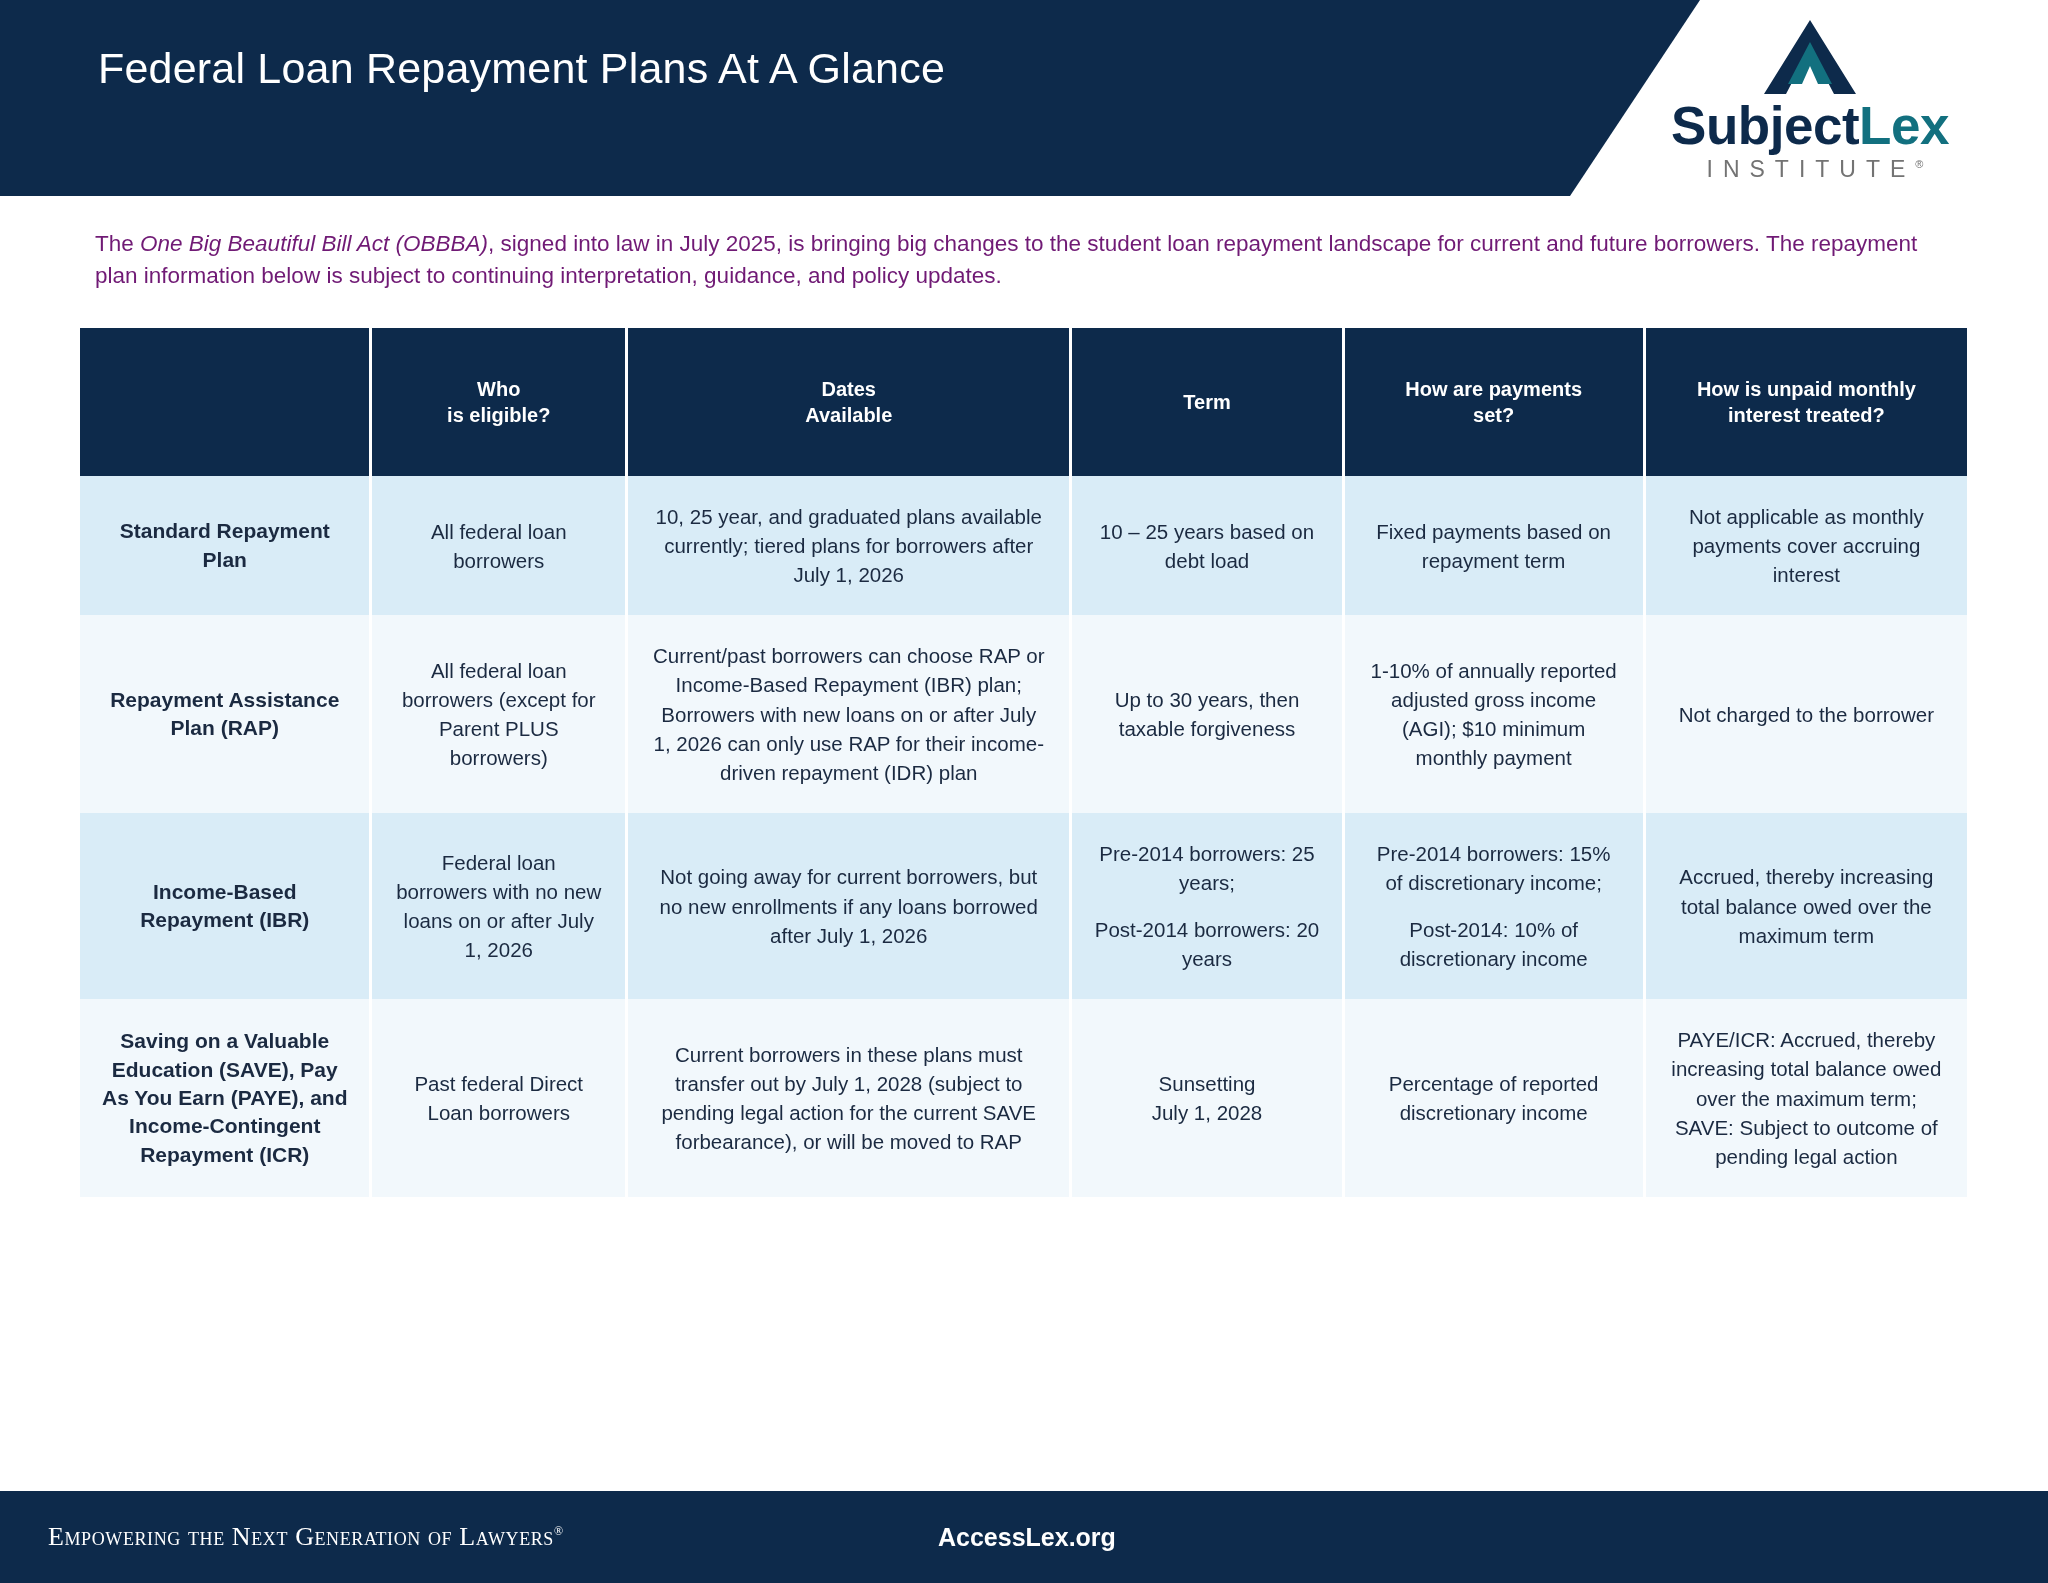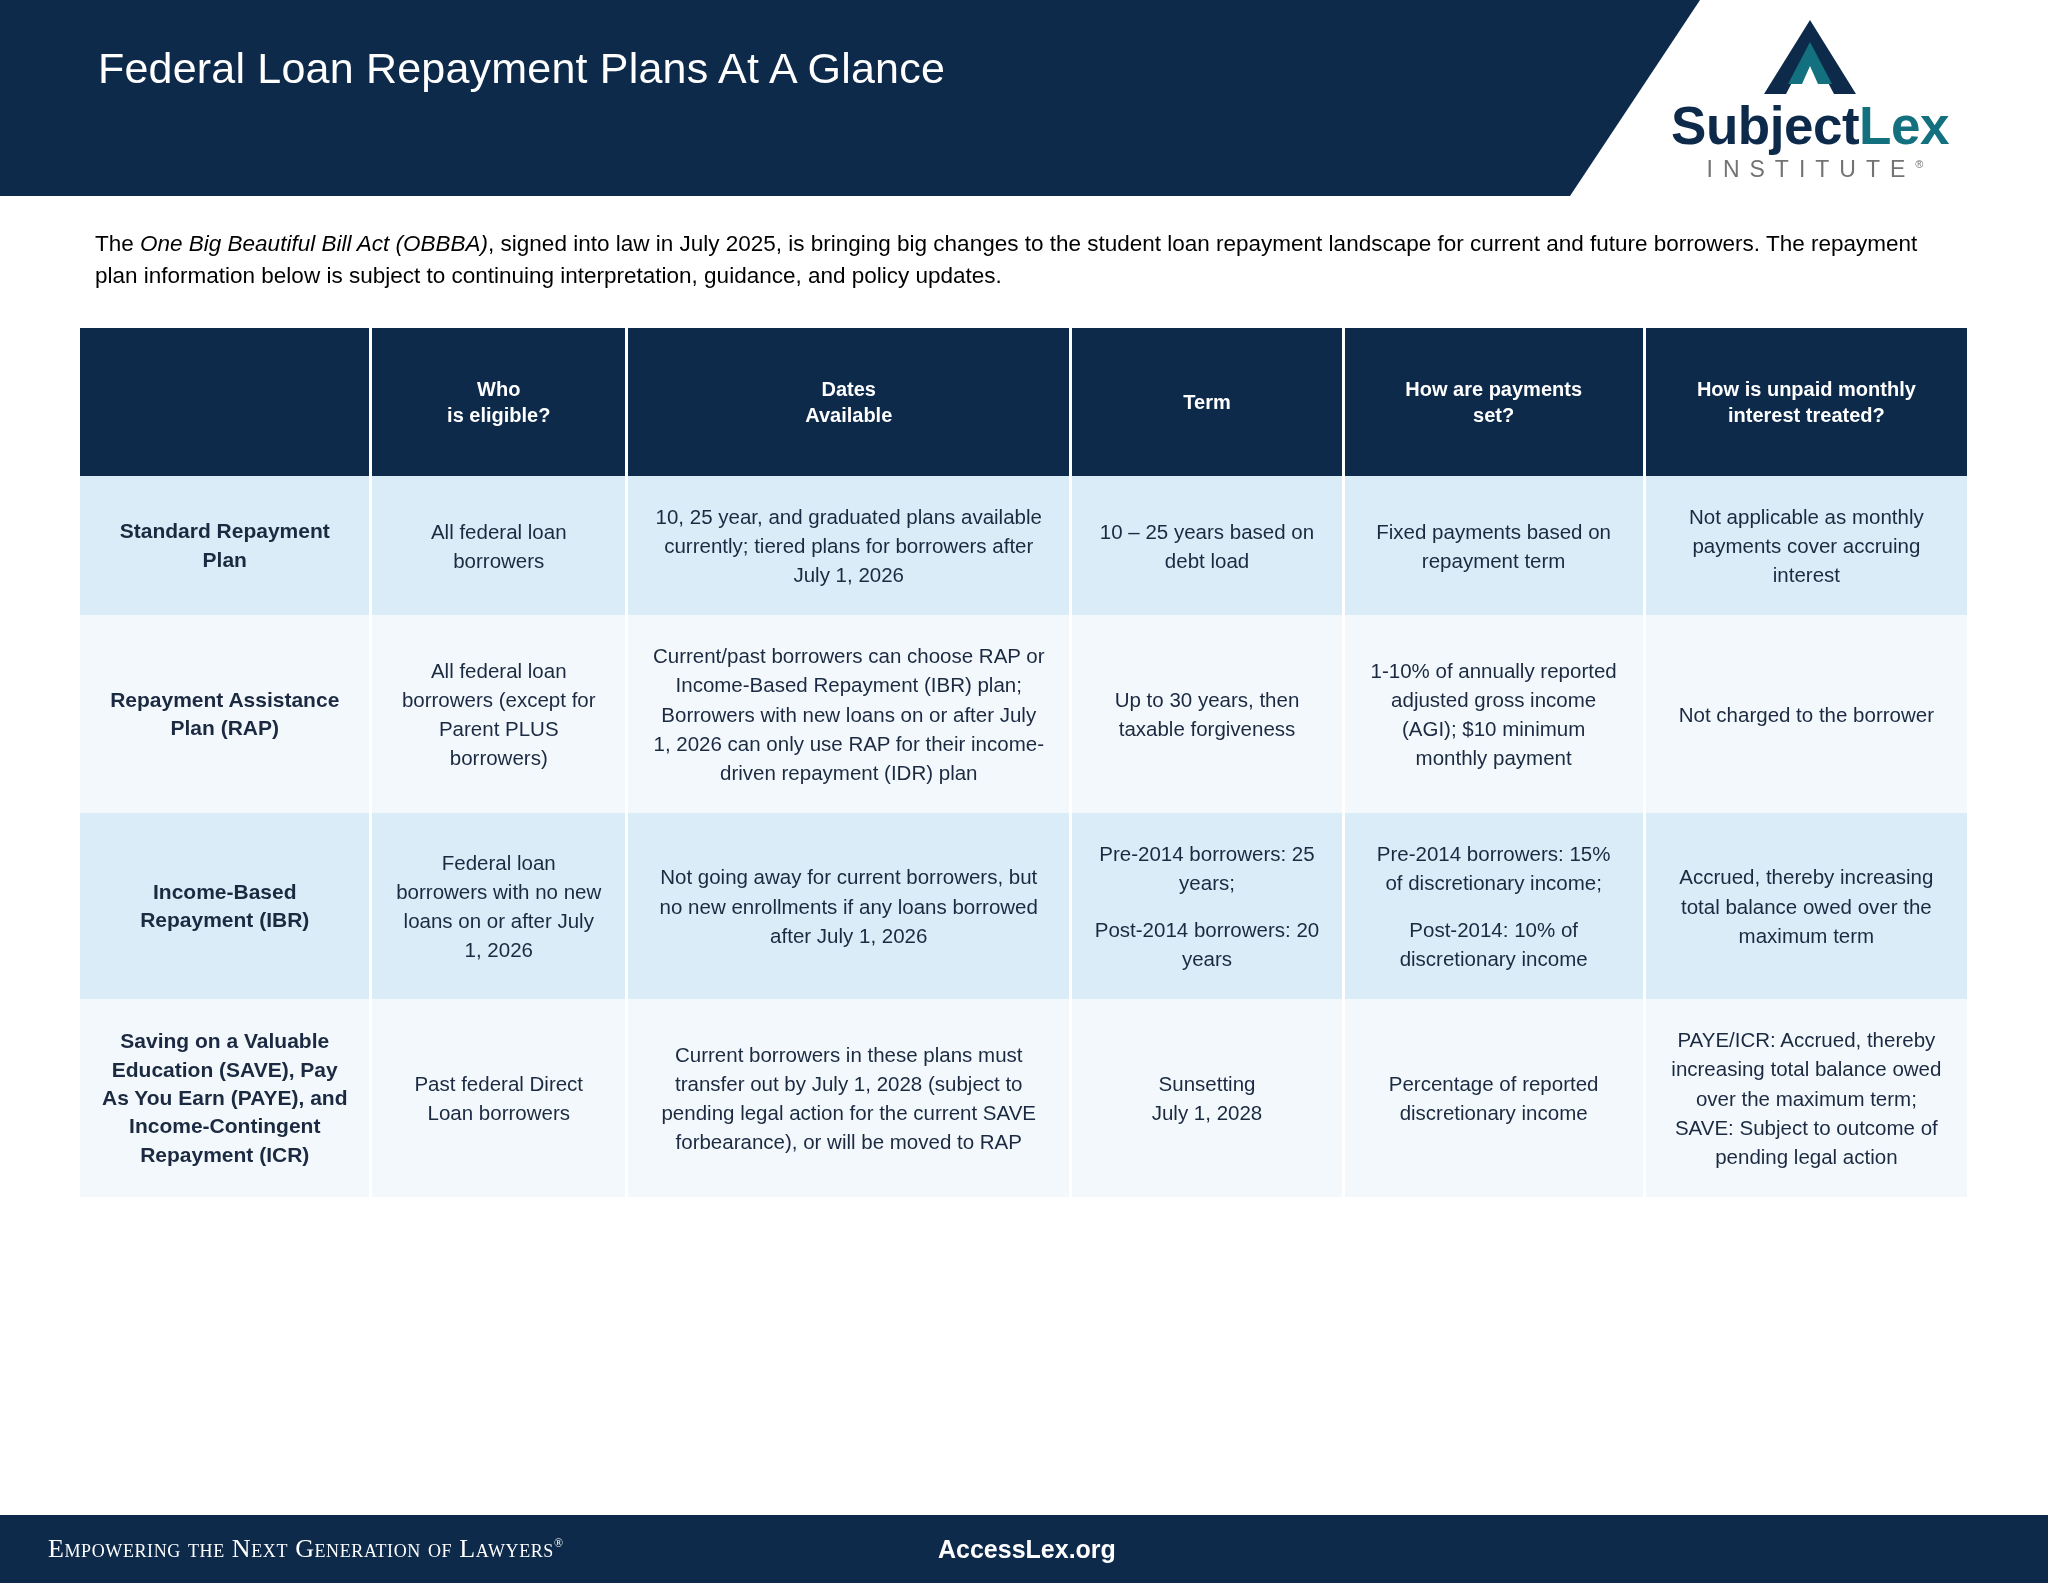--- a/index.html
+++ b/index.html
@@ -74,21 +74,21 @@
   }
   .logo-sub sup { font-size: 11px; letter-spacing: 0; }
 
   
   .intro {
     position: absolute;
     left: 95px; top: 228px;
     width: 1870px;
     font-size: 22.5px;
     line-height: 1.42;
-    color: #000000;
+    color: #701a75;
   }
   .intro i { font-style: italic; }
 
   
   .table {
     position: absolute;
     left: 77px; top: 328px;
     width: 1893px;
     border-collapse: separate;
     border-spacing: 3px 0;
@@ -127,21 +127,21 @@
   .col-4 { width: 305px; }
   .col-5 { width: 330px; }
 
   .cell-break { display:block; height: 18px; }
 
   
   .footer {
     position: absolute;
     left: 0; bottom: 0;
     width: 2048px;
-    height: 68px;
+    height: 92px;
     background: #0d2a4b;
     display: flex;
     align-items: center;
   }
   .footer-left {
     position: absolute;
     left: 48px;
     color: #ffffff;
     font-family: "Liberation Serif", serif;
     font-size: 26px;

